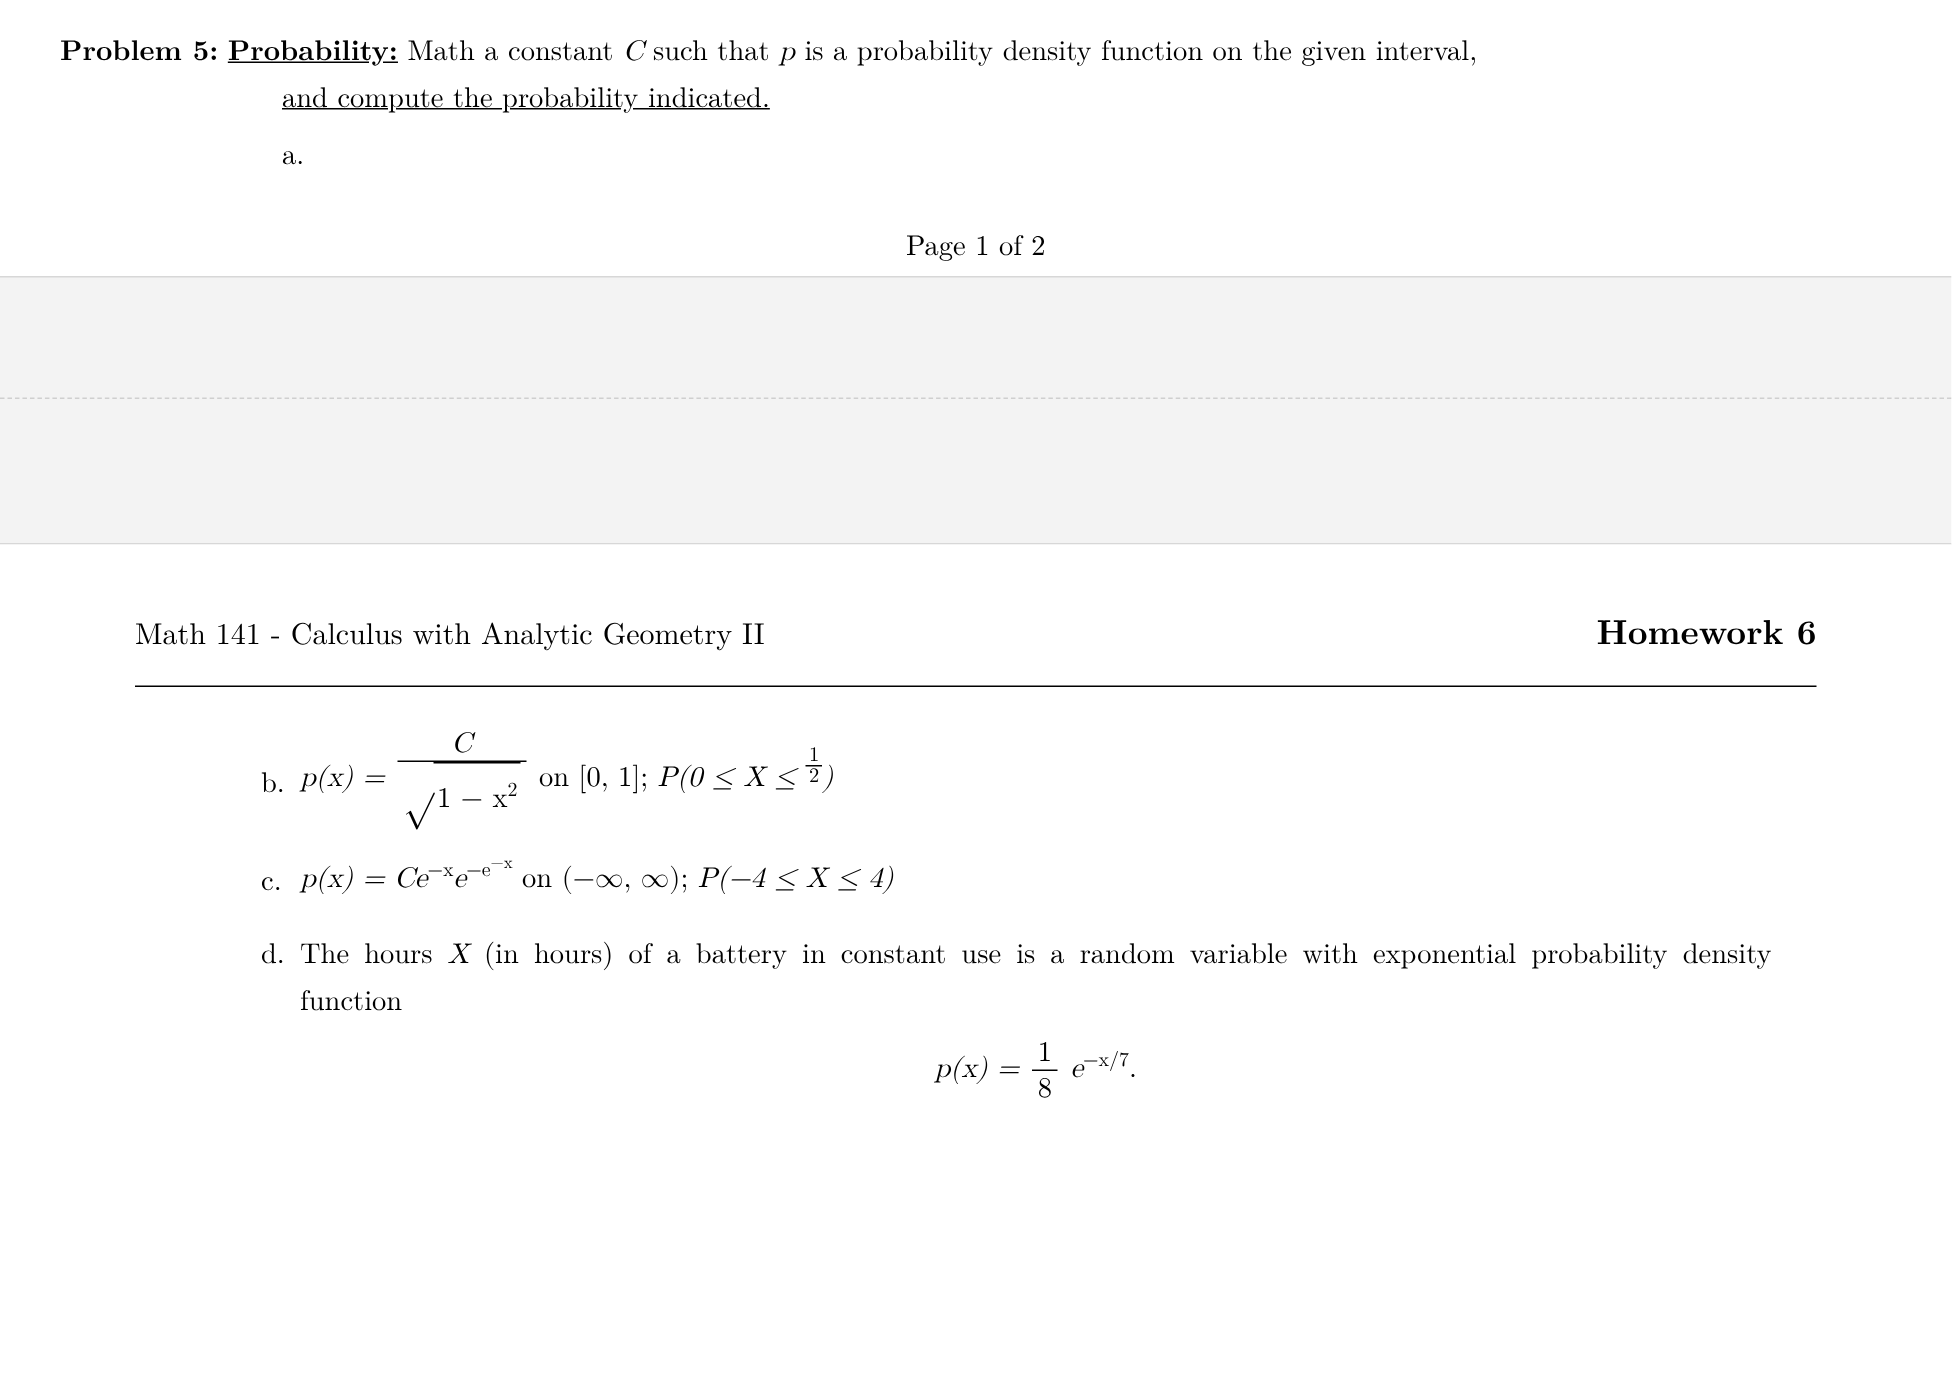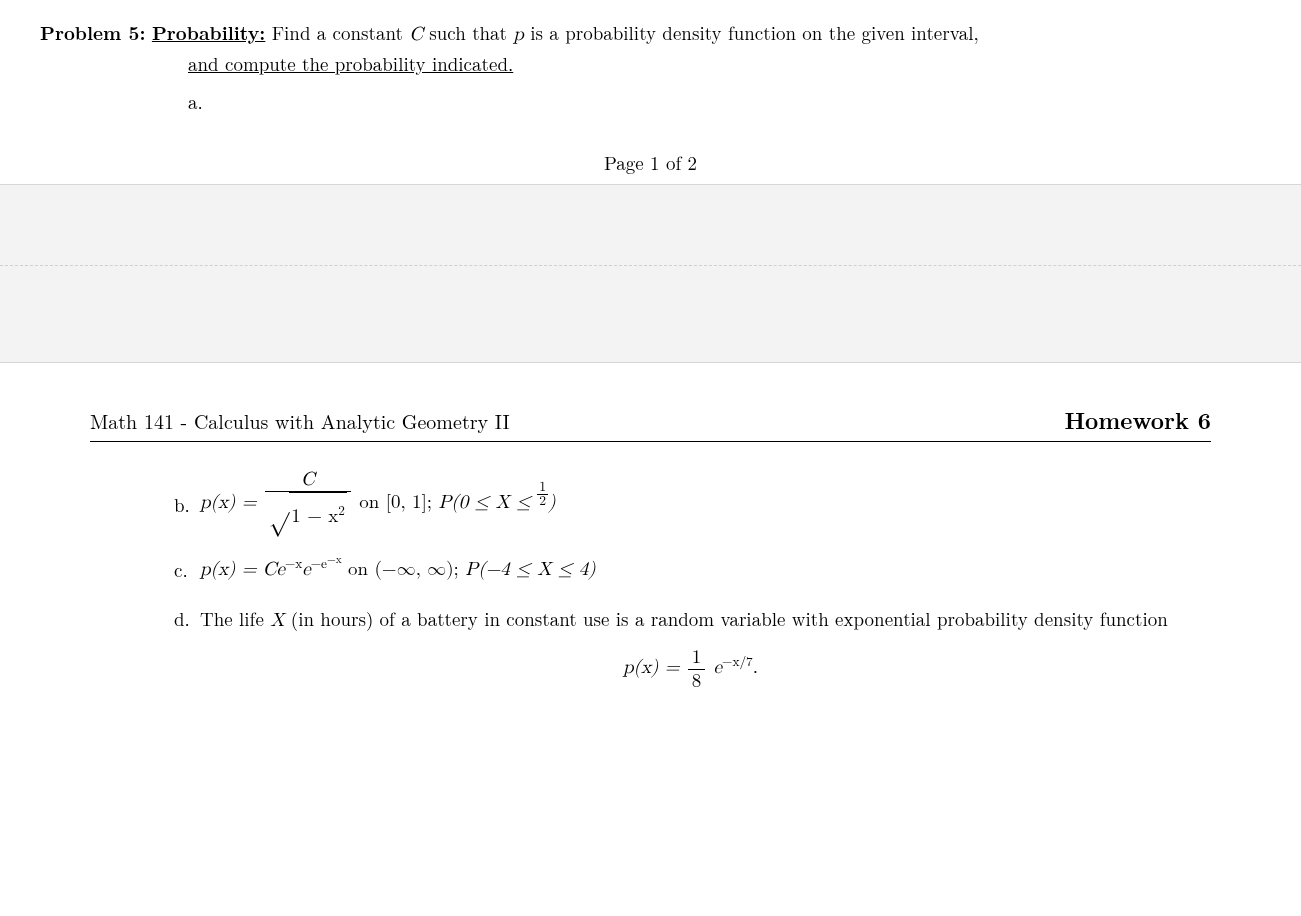--- a/index.html
+++ b/index.html
@@ -67,21 +67,21 @@
   }
   .page2-content {
     background: #fff;
     padding: 40px 90px 40px 90px;
   }
   .header-line {
     display: flex;
     justify-content: space-between;
     align-items: baseline;
     border-bottom: 1px solid #000;
-    padding-bottom: 5px;
+    padding-bottom: 21px;
     margin-bottom: 26px;
   }
   .header-left {
     font-size: 20px;
   }
   .header-right {
     font-size: 23px;
     font-weight: bold;
   }
   
@@ -142,21 +142,21 @@
 </head>
 <body>
 
 <div class="page-wrap">
 
   <div class="content">
     <div class="problem-head">
       <span class="label">Problem 5:</span>
       <span> </span>
       <span class="underline">Probability:</span>
-      <span> Find a constant </span>
+      <span> Math a constant </span>
       <span class="math">C</span>
       <span> such that </span>
       <span class="math">p</span>
       <span> is a probability density function on the given interval,</span>
     </div>
     <div class="indent-block">and compute the probability indicated.</div>
 
     <div class="sub">
       <div class="row">
         <span class="marker">a.</span>
@@ -207,21 +207,21 @@
           <span>P(−4 ≤ X ≤ 4)</span>
         </span>
       </div>
     </div>
 
     <div class="subd" style="margin-top:22px;">
       <div style="display:flex;">
         <span class="marker" style="width:26px;flex:0 0 26px;">d.</span>
         <div style="flex:1;">
           <div class="para" style="margin-top:0;">
-            <span>The life </span><span class="math">X</span><span> (in hours) of a battery in constant use is a random variable with exponential probability density function</span>
+            <span>The hours </span><span class="math">X</span><span> (in hours) of a battery in constant use is a random variable with exponential probability density function</span>
           </div>
           <div class="center-eq">
             <span class="math">
               <span>p(x) = </span>
               <span class="frac"><span class="num">1</span><span class="den">8</span></span>
               <span>e</span><sup class="tight">−x/7</sup><span class="rm">.</span>
             </span>
           </div>
         </div>
       </div>

